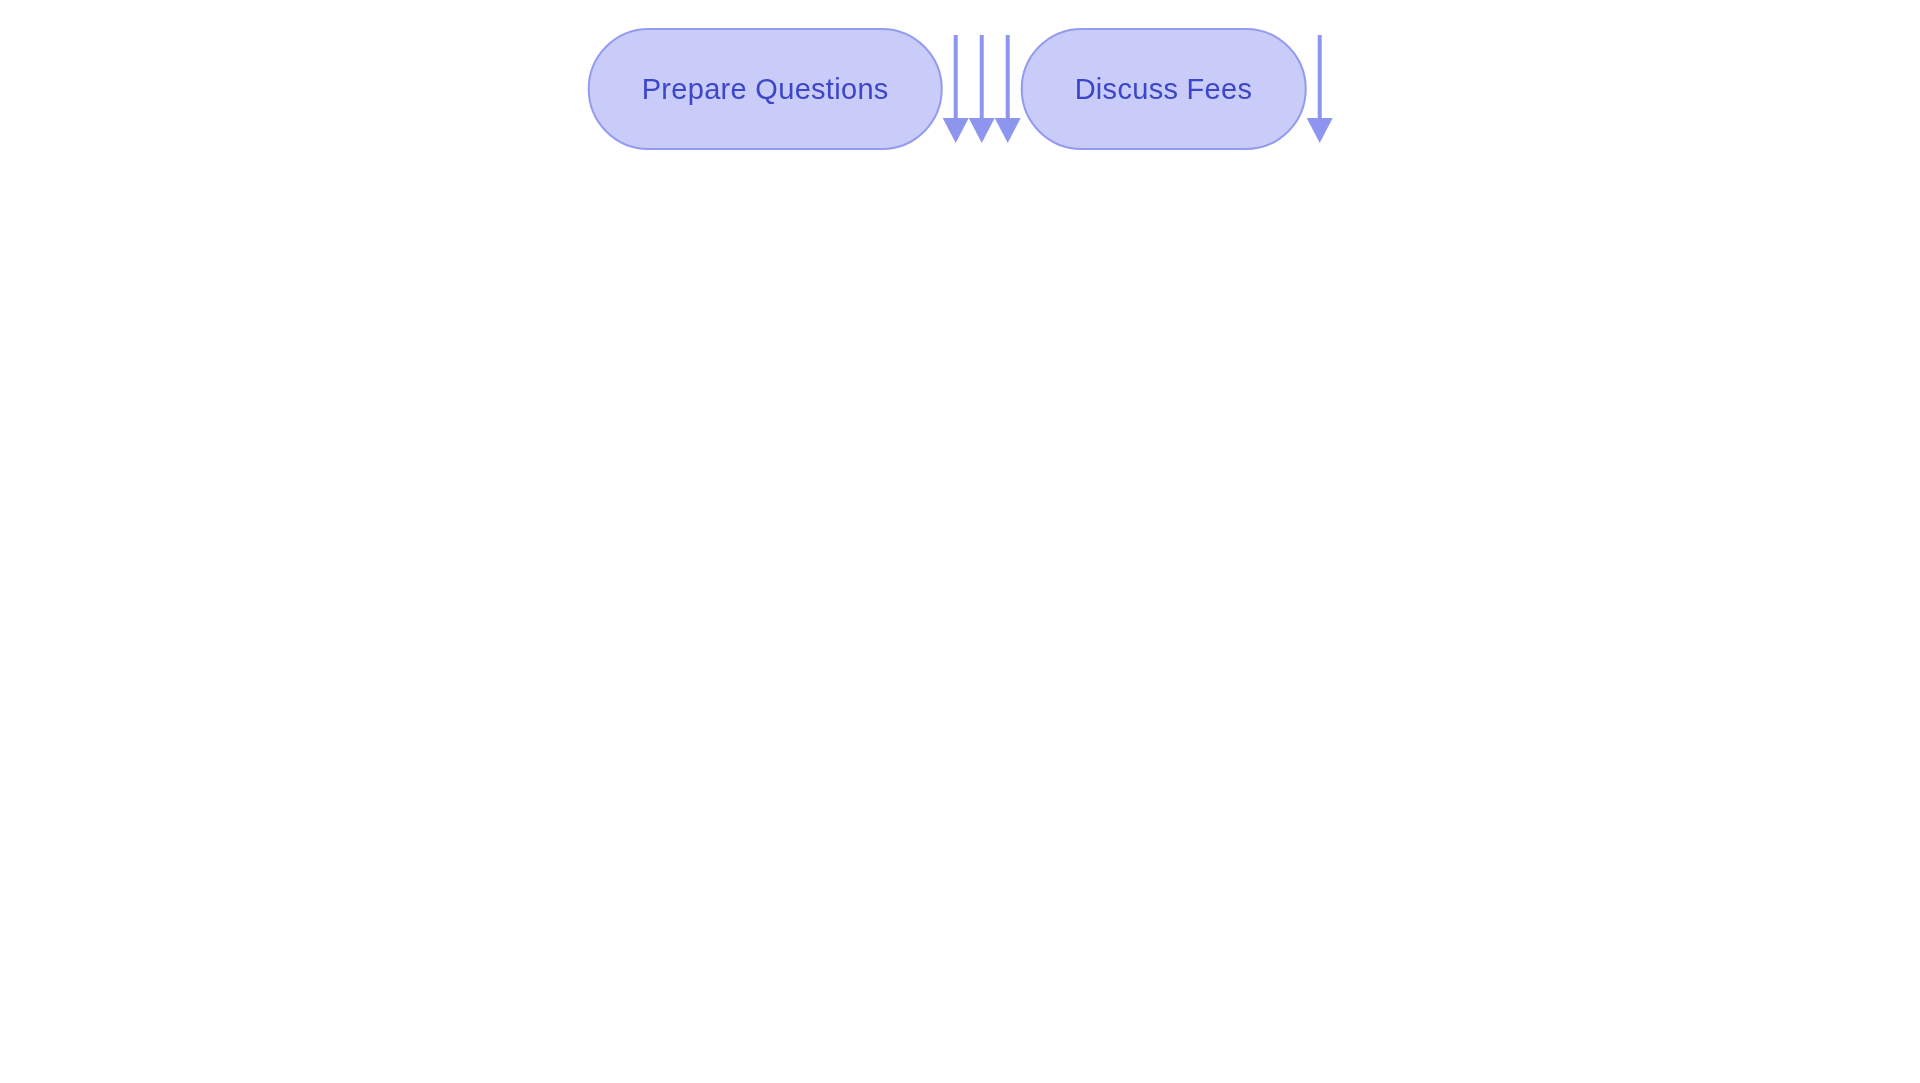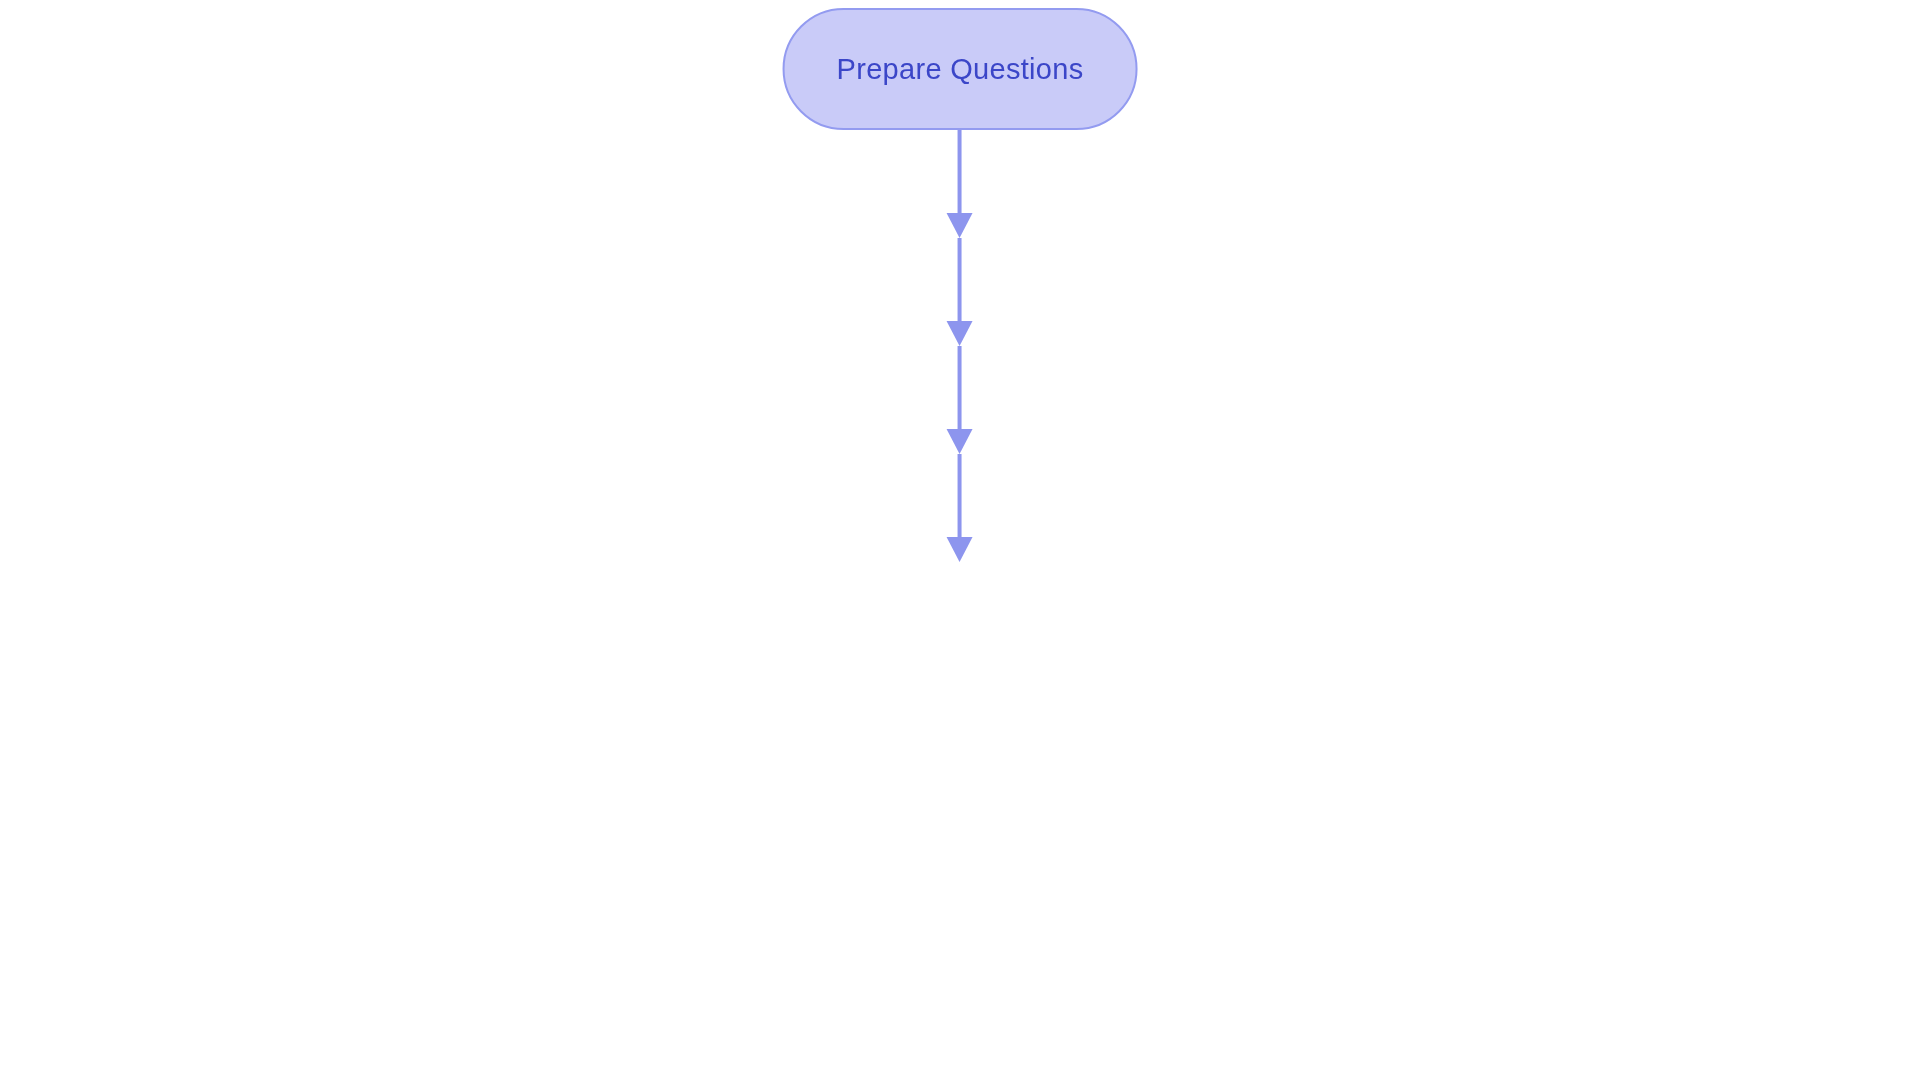--- a/index.html
+++ b/index.html
@@ -13,24 +13,23 @@
   html, body {
     width: 1920px;
     height: 1083px;
     background: var(--bg);
     overflow: hidden;
     font-family: "Liberation Sans", sans-serif;
   }
   .flowchart {
     position: absolute;
     left: 50%;
-    top: 8px;
+    top: 28px;
     transform: translateX(-50%);
     display: flex;
-    flex-direction: column;
     align-items: center;
   }
   .node {
     height: 122px;
     padding: 0 52px;
     min-width: 244px;
     border-radius: 61px;
     background: var(--node-fill);
     border: 2px solid var(--node-border);
     display: flex;
@@ -81,20 +80,23 @@
     <div class="arrow-line"></div>
     <div class="arrow-head"></div>
   </div>
 
 
   <div class="arrow">
     <div class="arrow-line"></div>
     <div class="arrow-head"></div>
   </div>
 
+  <div class="node">
+    <span class="node-label">Discuss Fees</span>
+  </div>
 
   <div class="arrow">
     <div class="arrow-line"></div>
     <div class="arrow-head"></div>
   </div>
 
 
 </div>
 
 </body></html>

